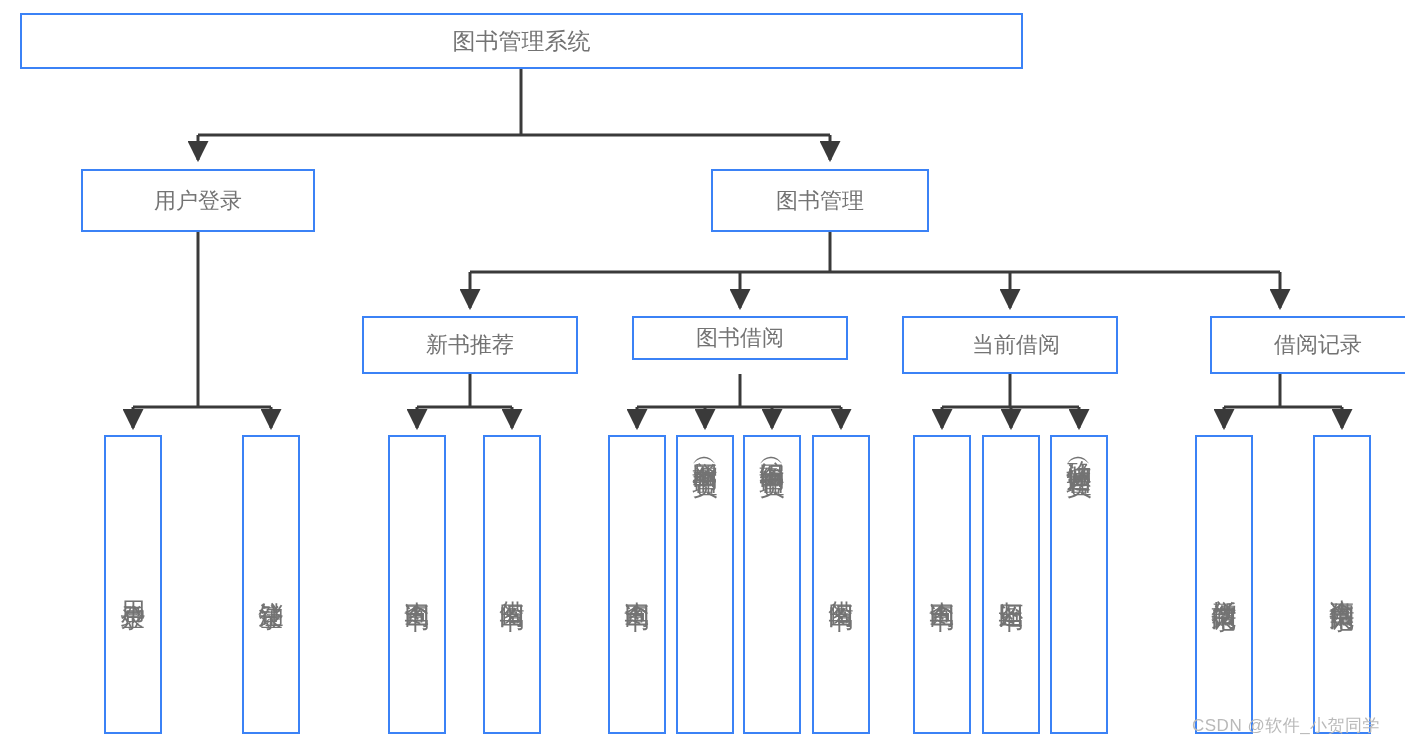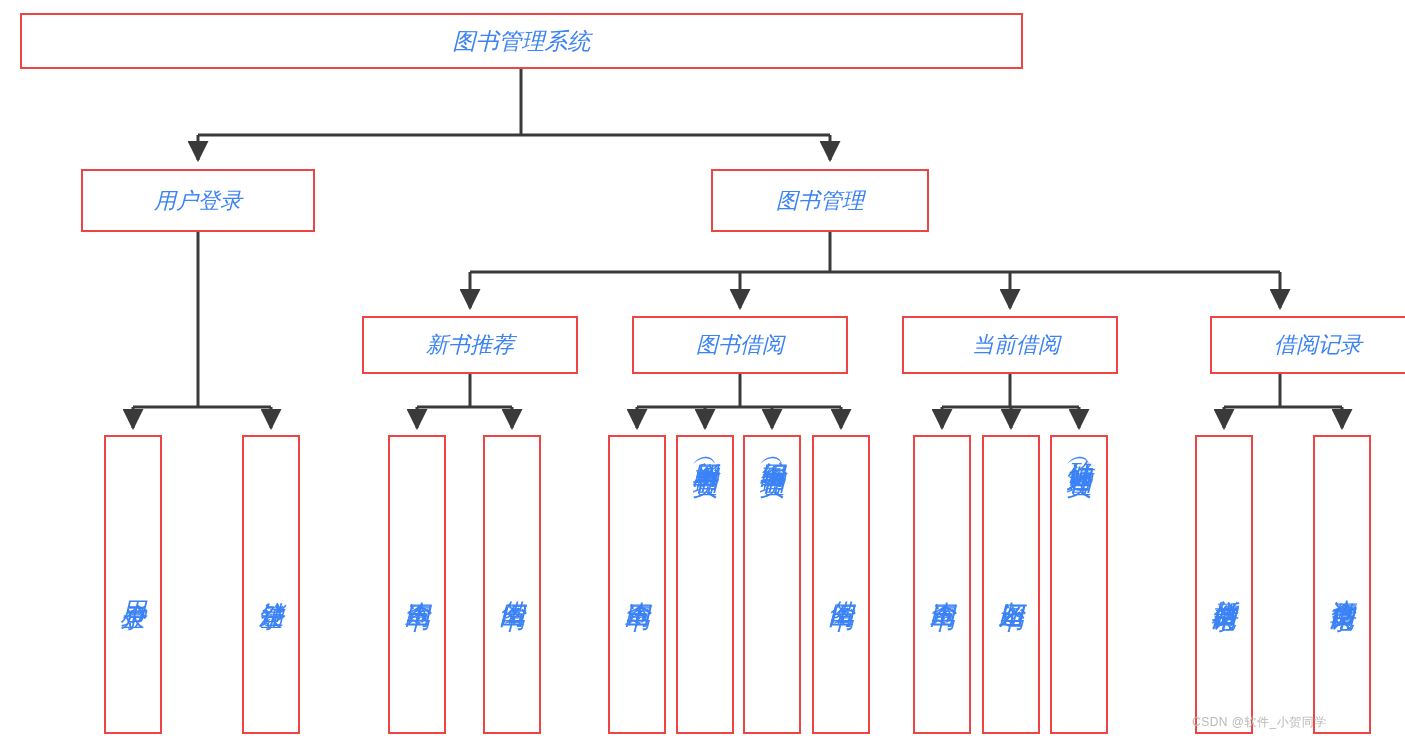--- a/index.html
+++ b/index.html
@@ -22,26 +22,25 @@
     left: 0;
     top: 0;
     width: 1405px;
     height: 747px;
     pointer-events: none;
   }
   .node {
     position: absolute;
     box-sizing: border-box;
     background: #ffffff;
-    border: 2px solid #ef4444;
+    border: 2px solid #3b82f6;
     display: flex;
     align-items: center;
     justify-content: center;
-    color: #3b82f6;
-    font-style: italic;
+    color: #737373;
   }
   .node .lbl {
     display: block;
     text-align: center;
     line-height: 1.15;
     white-space: nowrap;
   }
   
   .node.horiz .lbl {
     font-size: 22px;
@@ -65,21 +64,21 @@
   }
   
   .node.vert.centered {
     align-items: center;
     padding-top: 0;
   }
   #watermark {
     position: absolute;
     left: 1192px;
     top: 714px;
-    font-size: 12px;
+    font-size: 17px;
     color: #b9b9b9;
     white-space: nowrap;
     letter-spacing: 0.5px;
   }
 </style>
 </head>
 <body>
 
 <div id="canvas">
 
@@ -140,21 +139,21 @@
   <div class="node horiz" style="left:81px; top:169px; width:234px; height:63px;">
     <span class="lbl">用户登录</span>
   </div>
   <div class="node horiz" style="left:711px; top:169px; width:218px; height:63px;">
     <span class="lbl">图书管理</span>
   </div>
 
   <div class="node horiz" style="left:362px; top:316px; width:216px; height:58px;">
     <span class="lbl">新书推荐</span>
   </div>
-  <div class="node horiz" style="left:632px; top:316px; width:216px; height:58px;">
+  <div class="node horiz" style="left:632px; top:316px; width:216px; height:44px;">
     <span class="lbl">图书借阅</span>
   </div>
   <div class="node horiz" style="left:902px; top:316px; width:216px; height:58px;padding-left:12px;">
     <span class="lbl">当前借阅</span>
   </div>
   <div class="node horiz" style="left:1210px; top:316px; width:216px; height:58px;">
     <span class="lbl">借阅记录</span>
   </div>
 
   <div class="node vert centered" style="left:104px; top:435px; width:58px; height:299px;">

